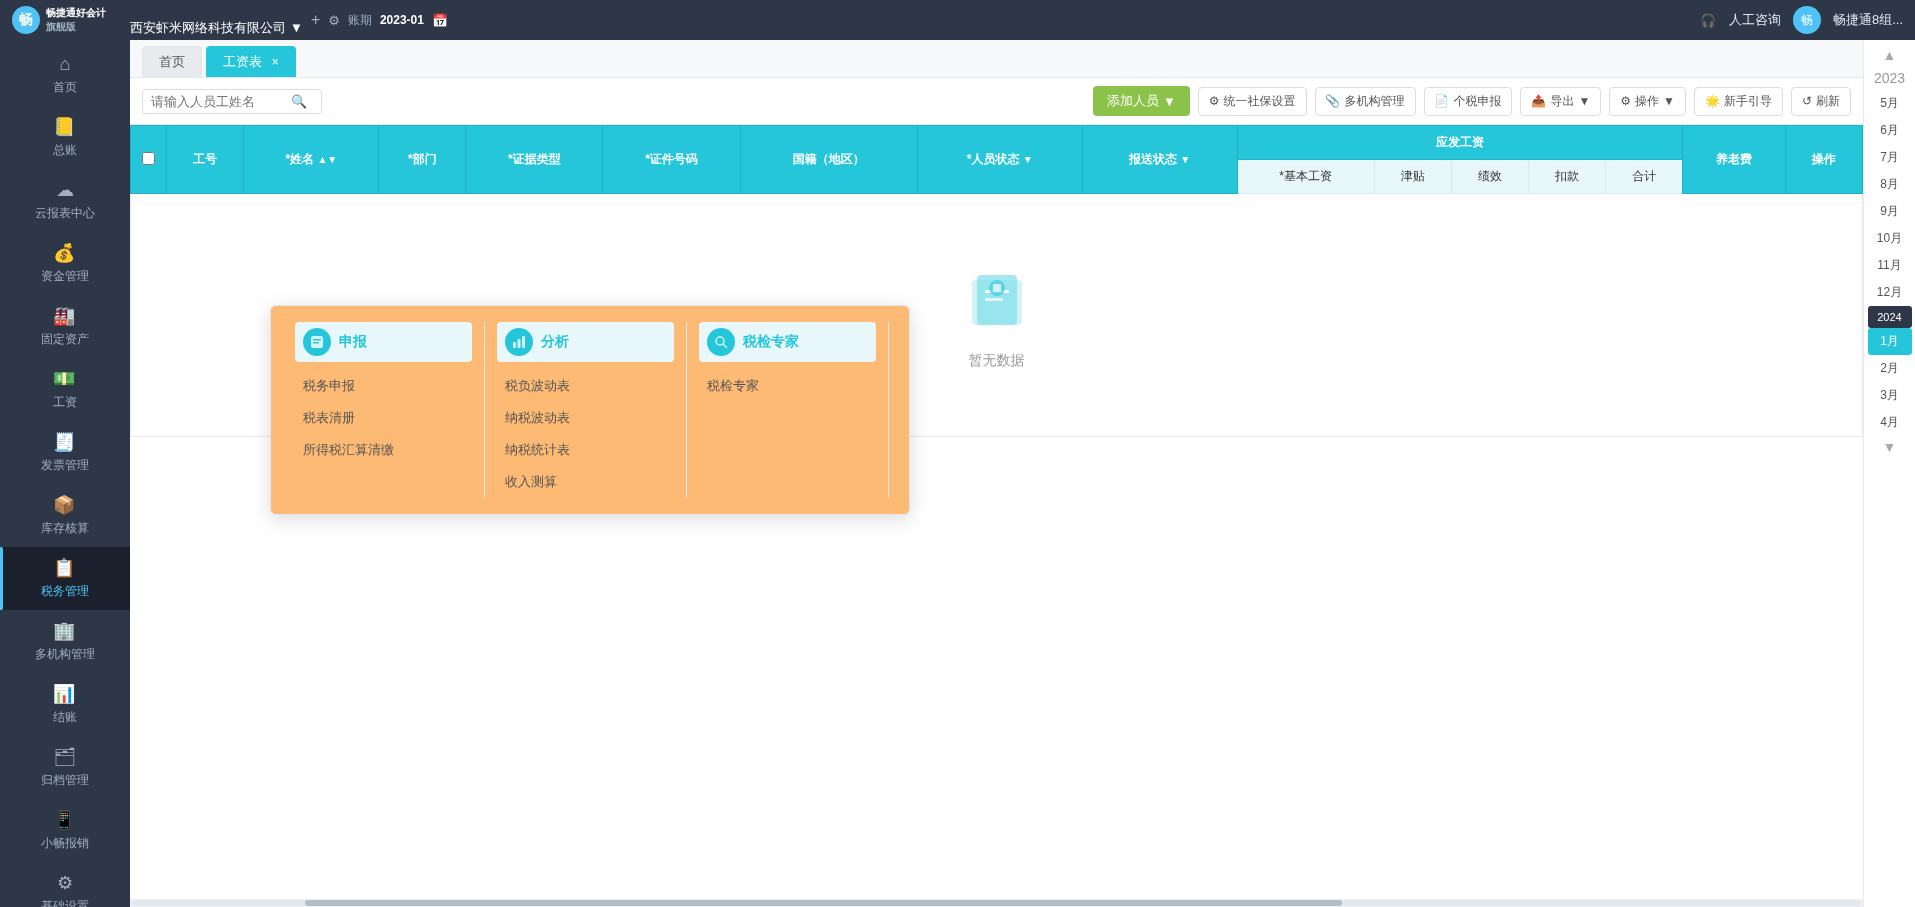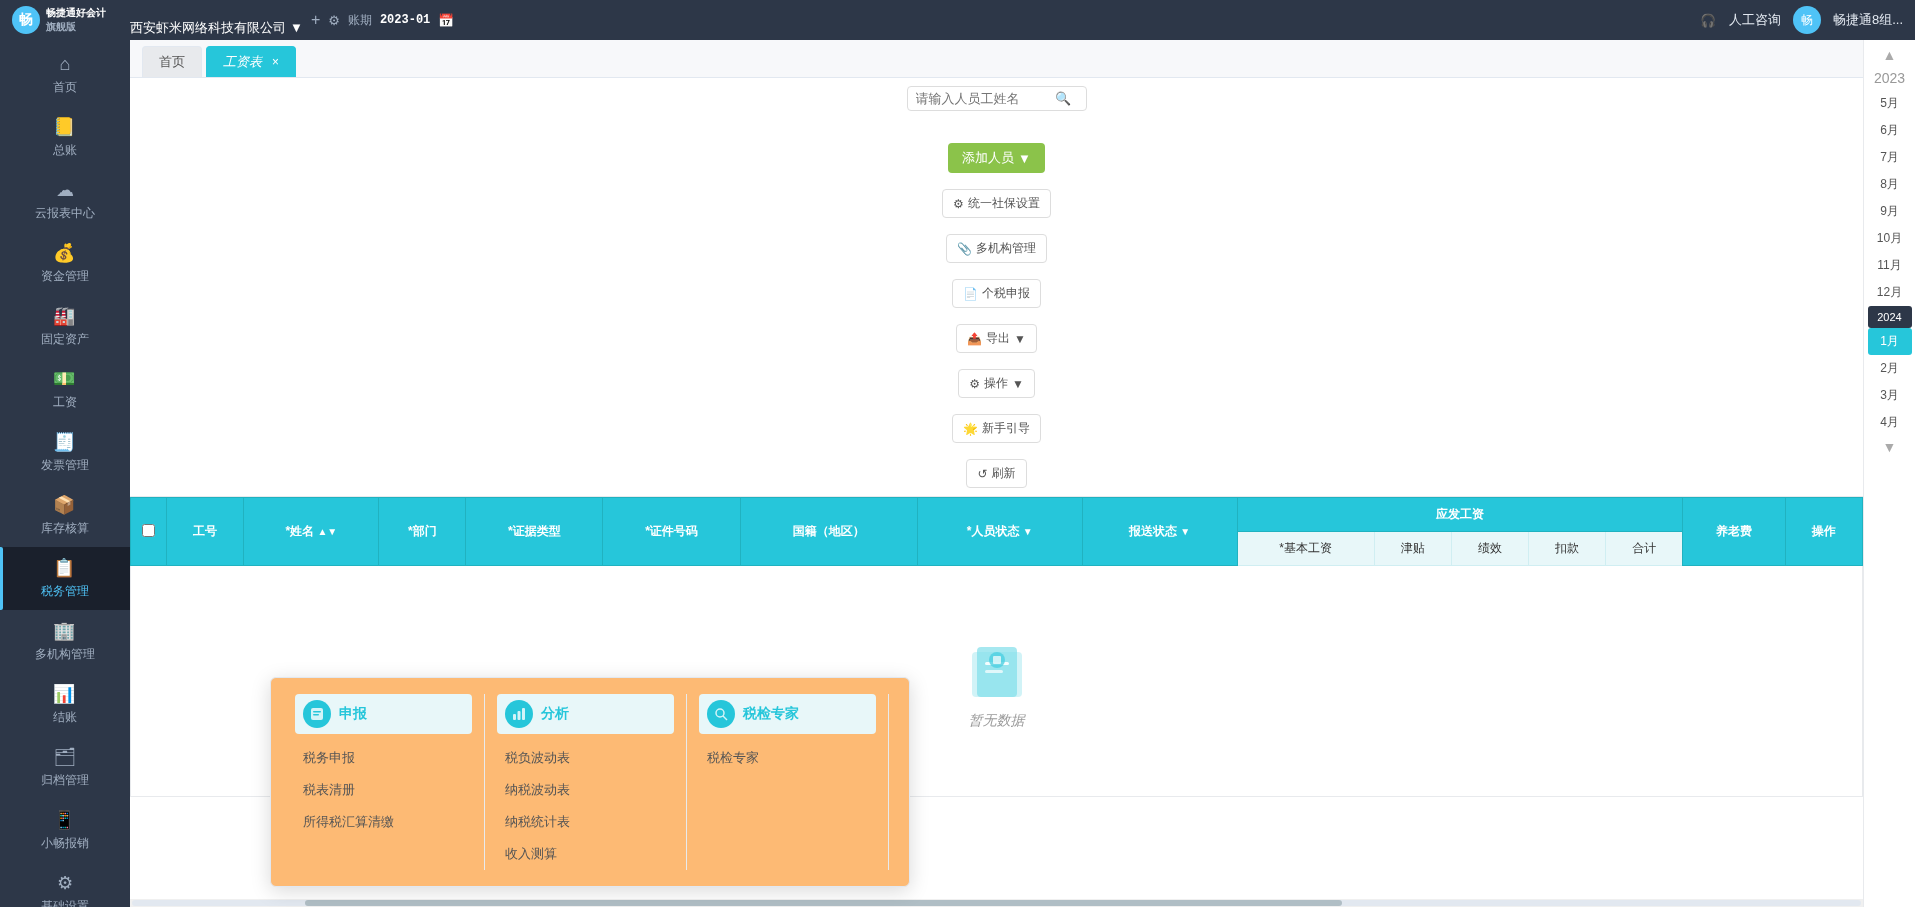--- a/index.html
+++ b/index.html
@@ -111,34 +111,32 @@
       font-size: 13px;
       color: #555;
       background: #e8eaed;
       border: 1px solid #e2e8f0;
       border-bottom: none;
     }
     .tab.active {
       background: #26c6da;
       color: #fff;
       border-color: #26c6da;
-      font-style: italic;
     }
     .tab-close { margin-left: 6px; cursor: pointer; font-size: 12px; }
 
     
     .toolbar {
       padding: 8px 12px;
       background: #fff;
       display: flex;
       align-items: center;
-      gap: 16px;
+      gap: 8px;
       border-bottom: 1px solid #e8eaed;
       flex-wrap: wrap;
-      flex-direction: column;
     }
     .search-box {
       display: flex; align-items: center;
       border: 1px solid #ddd; border-radius: 4px;
       padding: 4px 8px; background: #fff;
       width: 180px;
     }
     .search-box input {
       border: none; outline: none; font-size: 13px;
       width: 140px; color: #999;
@@ -198,21 +196,21 @@
     table tbody tr td {
       padding: 6px;
       border: 1px solid #e8eaed;
       text-align: center;
       color: #555;
     }
     .th-checkbox { width: 36px; }
     .empty-state {
       display: flex; flex-direction: column; align-items: center; justify-content: center;
       padding: 60px 20px;
-      color: #999; font-size: 14px; gap: 0; font-style: italic;
+      color: #999; font-size: 14px; gap: 12px;
     }
     .empty-icon {
       width: 80px; height: 80px;
       background: #e8f7f9;
       border-radius: 8px;
       display: flex; align-items: center; justify-content: center;
       font-size: 36px;
     }
 
     
@@ -336,21 +334,21 @@
       <div class="logo-sub">旗舰版</div>
     </div>
   </div>
   <div class="company-selector">
     <span>西安虾米网络科技有限公司</span>
     <span>▼</span>
   </div>
   <span style="color:#a0aec0; cursor:pointer; font-size:16px;">+</span>
   <span style="color:#a0aec0; cursor:pointer;">⚙</span>
   <span style="color:#a0aec0; font-size:12px;">账期</span>
-  <span style="color:#fff; font-size:12px; font-weight:bold;font-family:Liberation Mono, monospace;">2023-01</span>
+  <span style="color:#fff; font-size:12px; font-weight:bold;">2023-01</span>
   <span style="color:#4fc3f7; cursor:pointer;">📅</span>
   <div class="top-bar-spacer"></div>
   <div class="top-bar-actions">
     <span style="color:#a0aec0;">🎧</span>
     <span style="cursor:pointer;">人工咨询</span>
     <div class="user-avatar">畅</div>
     <span style="cursor:pointer;">畅捷通8组...</span>
   </div>
 </div>
 

